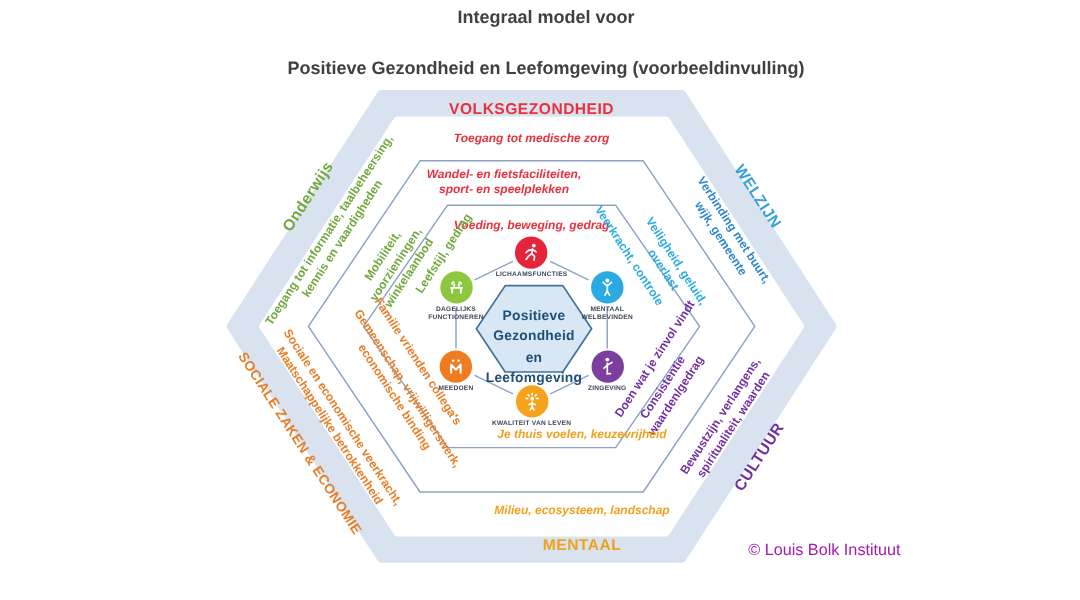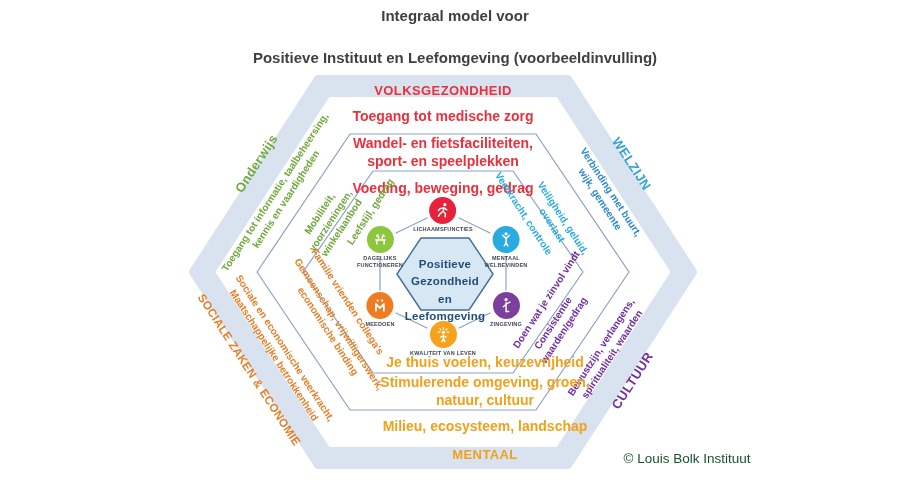--- a/index.html
+++ b/index.html
@@ -19,30 +19,30 @@
   .red    { color:#e8313d; }
   .green  { color:#71a83d; }
   .cyan   { color:#29abe2; }
   .blue   { color:#2d87c8; }
   .bandblue { color:#36a0d9; }
   .gold   { color:#f0a11d;margin-left:42px; }
   .orange { color:#e87d25; }
   .purple { color:#7030a0; }
   .band-label { font-size:13px; letter-spacing:.4px; }
   .band-label-long { font-size:11.5px; letter-spacing:.3px; }
-  .ring-h  { font-size:14px; }
+  .ring-h  { font-size:10px;font-style:italic; }
   .ring-r  { font-size:10px; }
   .title {
     position:absolute; left:455px; top:36px; transform:translate(-50%,-50%);
     text-align:center; color:#404040; font-weight:bold; font-size:15px; line-height:1.4;
     white-space:pre-line; z-index:3;
   }
   .copyright {
     position:absolute; left:687px; top:458px; transform:translate(-50%,-50%);
-    color:#14532d; font-size:13.5px; z-index:3; white-space:nowrap;
+    color:#a21caf; font-size:13.5px; z-index:3; white-space:nowrap;
   }
   .center-label {
     font-size:11.5px; color:#1f4e79; line-height:1.5; letter-spacing:.2px;
   }
   .dim {
     position:absolute; transform:translate(-50%,0);
     display:flex; flex-direction:column; align-items:center; z-index:4;
   }
   .dim-circle {
     width:27px; height:27px; border-radius:50%;
@@ -53,21 +53,21 @@
     margin-top:2px; font-size:5.5px; font-weight:bold; color:#3f4458;
     text-align:center; line-height:1.35; letter-spacing:.2px; white-space:pre-line;
   }
 </style>
 </head>
 <body>
 
 <div class="stage">
 
   <div class="title"><span>Integraal model voor</span><br>
-    <span>Positieve Instituut en Leefomgeving (voorbeeldinvulling)</span>
+    <span>Positieve Gezondheid en Leefomgeving (voorbeeldinvulling)</span>
   </div>
 
   <svg class="layer-svg" width="900" height="500" viewBox="0 0 900 500">
     <polygon points="193,272 318,79 568,79 693,272 568,465 318,465" fill="#d9e2ef" stroke="#d9e2ef" stroke-width="8" stroke-linejoin="round"></polygon>
     <polygon points="219,272 331,100 555,100 667,272 555,444 331,444" fill="#ffffff" stroke="#ffffff" stroke-width="6" stroke-linejoin="round"></polygon>
     <polygon points="257,272 350,134 536,134 629,272 536,410 350,410" fill="none" stroke="#8ba2c4" stroke-width="1.2" stroke-linejoin="round"></polygon>
     <polygon points="303,272 373,171 513,171 583,272 513,373 373,373" fill="none" stroke="#8ba2c4" stroke-width="1.2" stroke-linejoin="round"></polygon>
     <path d="M459,218 L490,233 M506,257 L506,290 M490,313 L459,328 M427,328 L396,313 M380,290 L380,257 M396,233 L427,218" stroke="#8ba2c4" stroke-width="1.2" fill="none" stroke-linecap="round"></path>
     <polygon points="397,274 421,238 469,238 493,274 469,310 421,310" fill="#d7e7f4" stroke="#41719c" stroke-width="1.4" stroke-linejoin="round"></polygon>
   </svg>
@@ -83,28 +83,26 @@
   <div class="t ring-r blue rr" style="left:605px;top:196px;">Verbinding met buurt,
 wijk, gemeente</div>
   <div class="t ring-r purple rl" style="left:607px;top:351px;">Bewustzijn, verlangens,
 spiritualiteit, waarden</div>
   <div class="t ring-h gold" style="left:443px;top:427px;">Milieu, ecosysteem, landschap</div>
   <div class="t ring-r orange rr" style="left:279px;top:352px;">Sociale en economische veerkracht,
 Maatschappelijke betrokkenheid</div>
   <div class="t ring-r green rl" style="left:281px;top:196px;">Toegang tot informatie, taalbeheersing,
 kennis en vaardigheden</div>
 
-  <div class="t ring-h red" style="left:443px;top:153px;text-align:center;">Wandel- en fietsfaciliteiten,
+  <div class="t ring-h red" style="left:420px;top:153px;text-align:center;">Wandel- en fietsfaciliteiten,
 sport- en speelplekken</div>
   <div class="t ring-r cyan rr" style="left:557px;top:222px;">Veiligheid, geluid,
 overlast</div>
   <div class="t ring-r purple rl" style="left:559px;top:327px;">Consistentie
 waarden/gedrag</div>
-  <div class="t ring-h gold" style="left:443px;top:392px;">Stimulerende omgeving, groen,
-natuur, cultuur</div>
   <div class="t ring-r orange rr" style="left:333px;top:328px;">Gemeenschap, vrijwilligerswerk,
 economische binding</div>
   <div class="t ring-r green rl" style="left:331px;top:221px;">Mobiliteit,
 voorzieningen,
 winkelaanbod</div>
 
   <div class="t ring-h red" style="left:443px;top:189px;">Voeding, beweging, gedrag</div>
   <div class="t ring-r cyan rr" style="left:523px;top:214px;">Veerkracht, controle</div>
   <div class="t ring-r purple rl" style="left:547px;top:300px;">Doen wat je zinvol vindt</div>
   <div class="t ring-h gold" style="left:443px;top:363px;">Je thuis voelen, keuzevrijheid</div>

